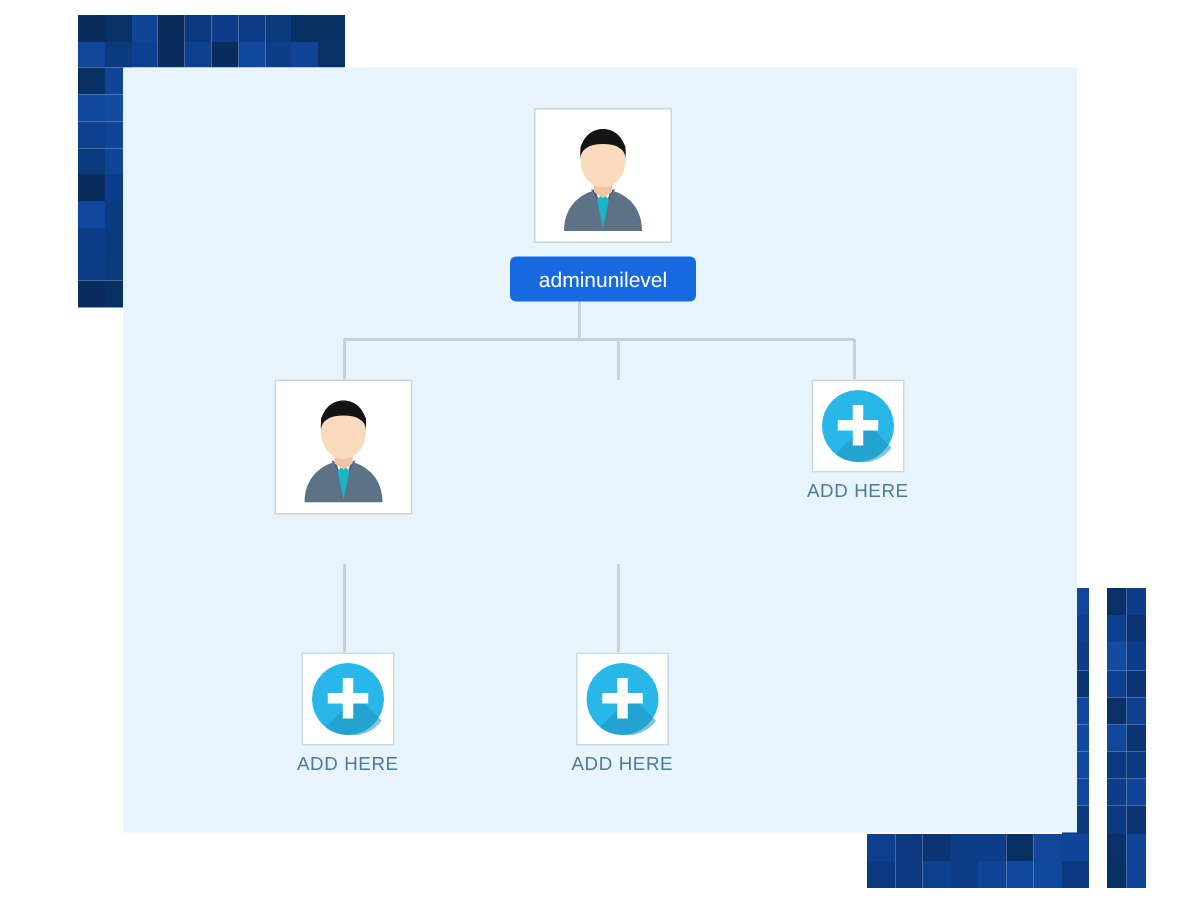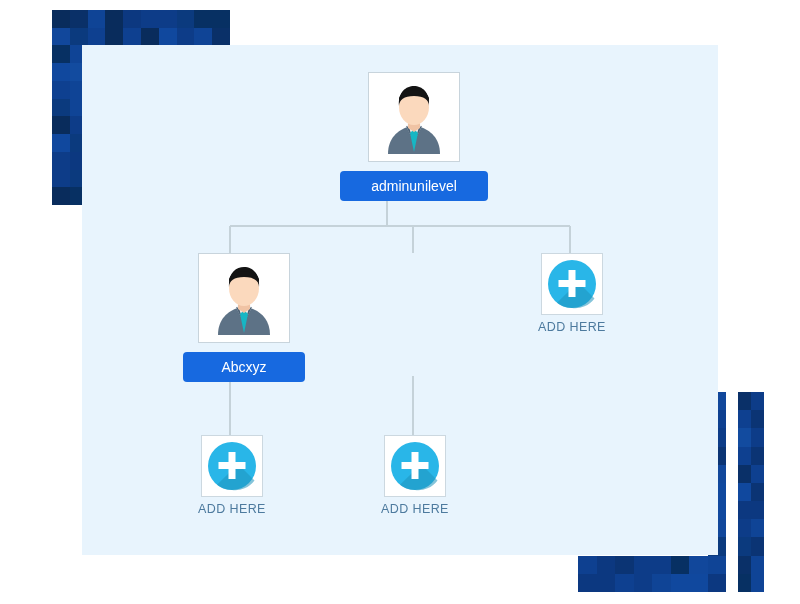--- a/index.html
+++ b/index.html
@@ -100,21 +100,21 @@
     border-radius: 4px;
     font-size: 14px;
     line-height: 1;
     padding: 8px 0;
     text-align: center;
     font-family: "Liberation Sans", sans-serif;
     white-space: nowrap;
     box-sizing: border-box;
     cursor: pointer;
   }
-  .chip-wide  { width: 148px; }
+  .chip-wide  { width: 124px; }
   .chip-child { width: 122px; }
 
   .add-frame {
     width: 62px;
     height: 62px;
     background: #ffffff;
     border: 1px solid #ccd8e0;
     box-sizing: border-box;
     display: flex;
     align-items: center;
@@ -413,21 +413,20 @@
           <path d="M30 46 L38 62 L46 46 L44 44 L32 44 Z" fill="#f4f6f8"></path>
           <path d="M30 46 L38 63 L33 47 Z" fill="#4b6074"></path>
           <path d="M46 46 L38 63 L43 47 Z" fill="#4b6074"></path>
           <path d="M38 49 L34 53 L38 72 L42 53 Z" fill="#17b6c4"></path>
           <path d="M32 38 L44 38 L44 48 L38 52 L32 48 Z" fill="#f0c3a4"></path>
           <ellipse cx="38" cy="27" rx="15" ry="18" fill="#fbd9bd"></ellipse>
           <path d="M23 26 C22 12 30 6 38 6 C46 6 54 12 53 26 C53 20 48 16 38 16 C28 16 23 20 23 26 Z" fill="#141414"></path>
           <path d="M23 24 C24 15 30 10 38 10 C46 10 52 15 53 24 L53 18 C50 11 45 8 38 8 C31 8 26 11 23 18 Z" fill="#141414"></path>
         </svg>
       </div>
-      <div class="name-chip chip-child">Abcxyz</div>
     </div>
 
 
     <div class="node" id="node-add-root" style="left:456px; top:208px;">
       <div class="add-frame">
         <svg width="52" height="52" viewBox="0 0 52 52" xmlns="http://www.w3.org/2000/svg">
           <circle cx="26" cy="26" r="24" fill="#29b6e8"></circle>
           <path d="M30 22 L48.5 40.5 A24 24 0 0 1 26 50 A24 24 0 0 1 11 44.8 L22 34 Z" fill="#1f93bc" opacity="0.55"></path>
           <path d="M22.5 12 h7 v10 h10 v7 h-10 v10 h-7 v-10 h-10 v-7 h10 z" fill="#ffffff"></path>
         </svg>

